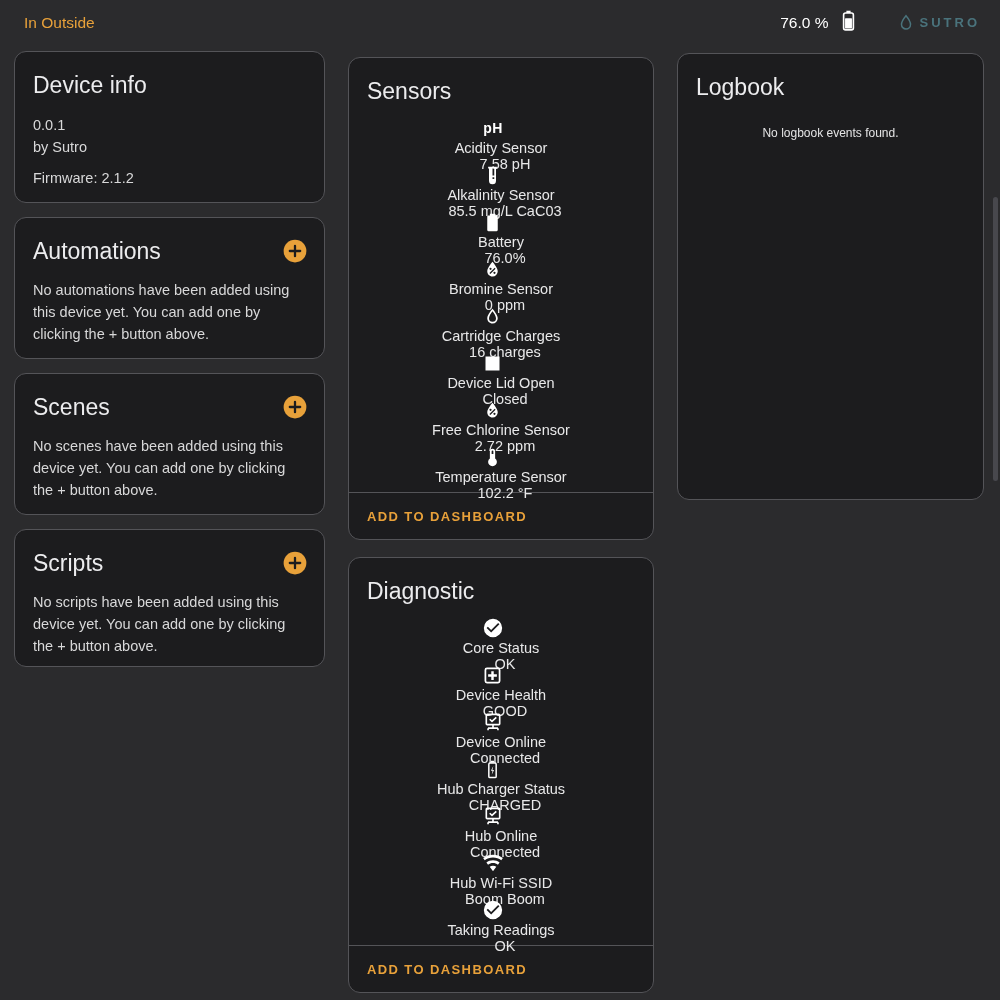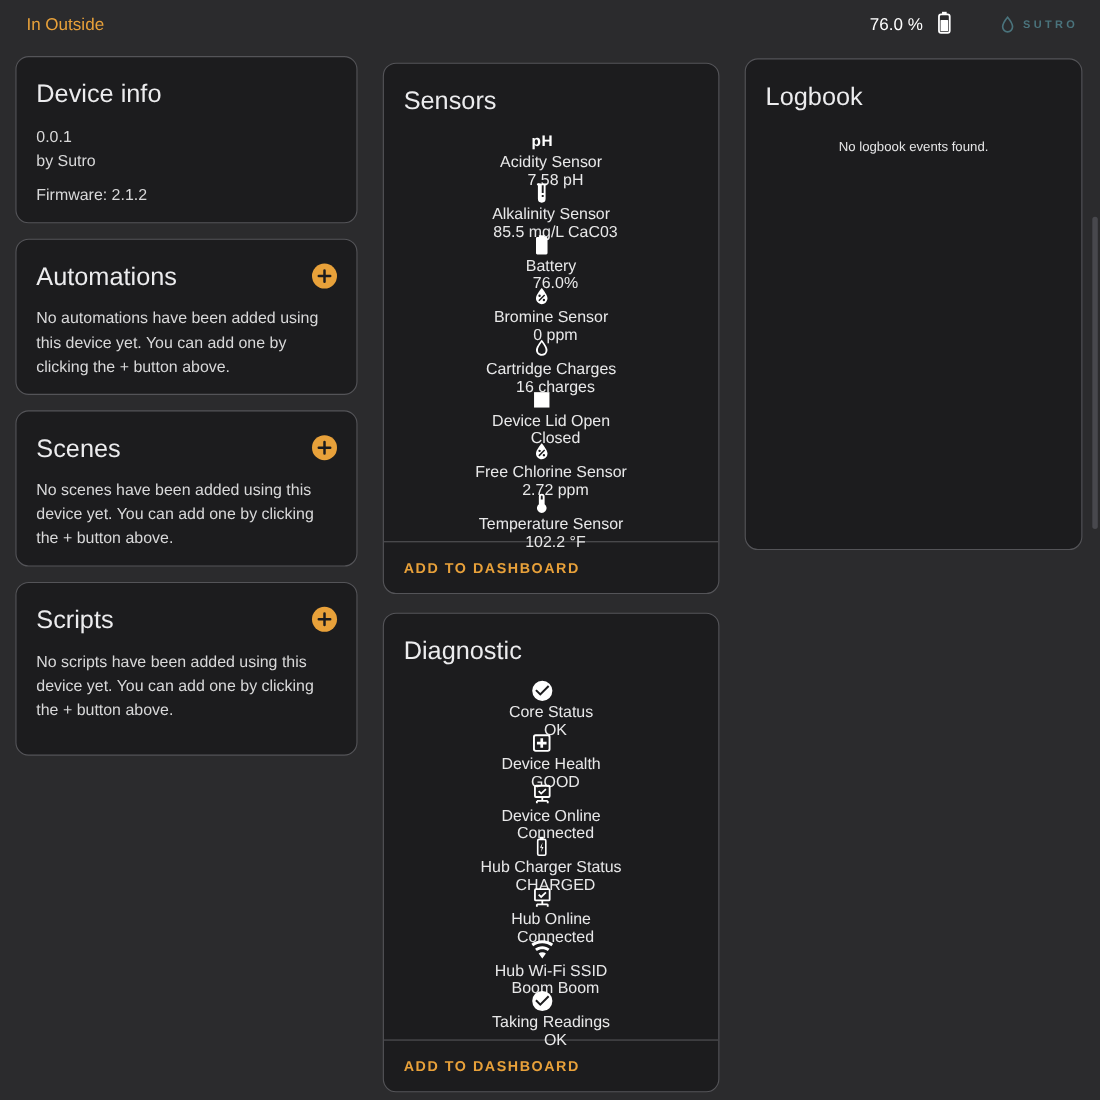--- a/index.html
+++ b/index.html
@@ -16,21 +16,21 @@
   }
   
   .topbar{
     height:45px; display:flex; align-items:center;
     padding:0 20px 0 24px; justify-content:space-between;
   }
   .area-link{ color:var(--accent); font-size:15.5px; text-decoration:none; cursor:pointer;}
   .top-right{ display:flex; align-items:center; gap:8px;justify-content:center;}
   .batt-pct{ font-size:15.5px; color:#fff;}
   .logo{ display:flex; align-items:center; gap:4px; margin-left:28px;}
-  .logo-text{ color:var(--teal); font-size:10px; font-weight:700; letter-spacing:3px;}
+  .logo-text{ color:var(--teal); font-size:13px; font-weight:700; letter-spacing:3px;}
   
   .columns{ display:flex; gap:23px; padding:0 16px 0 14px; align-items:flex-start;}
   .col{ display:flex; flex-direction:column;}
   .col-left{ width:315px; margin-top:6px;}
   .col-mid{ width:310px; margin-top:12px;}
   .col-right{ width:311px; margin-top:8px;}
   
   .card{
     background:var(--card); border:1px solid var(--border); border-radius:12px;
     overflow:hidden; width:100%;
@@ -61,21 +61,21 @@
     border-top:1px solid var(--border);
     padding:16px 18px 15px; color:var(--accent);
     font-size:13px; font-weight:700; letter-spacing:1.4px; cursor:pointer;
   }
   
   .logbook-card{ height:447px;}
   .empty-center{ text-align:center; margin-top:16px; font-size:12px; color:#e4e4e5;}
   
   .h-device{ height:152px;}
   .h-empty{ height:142px;}
-  .h-scripts{ height:158px;}
+  .h-scripts{ height:138px;}
   
   .scrollbar-thumb{
     position:absolute; right:2px; top:197px; width:5px; height:284px;
     background:var(--scroll); border-radius:3px;
   }
 </style>
 </head>
 <body>
 
 <header class="topbar">

